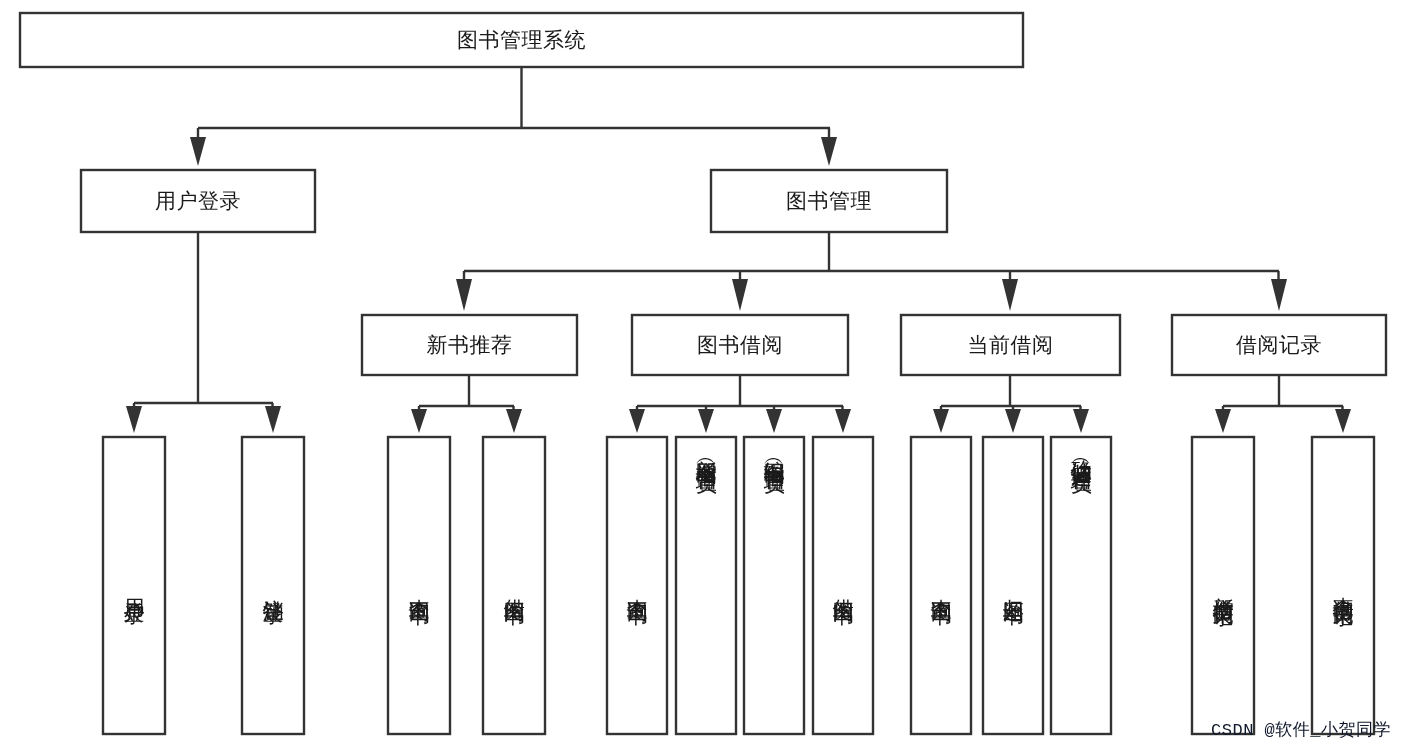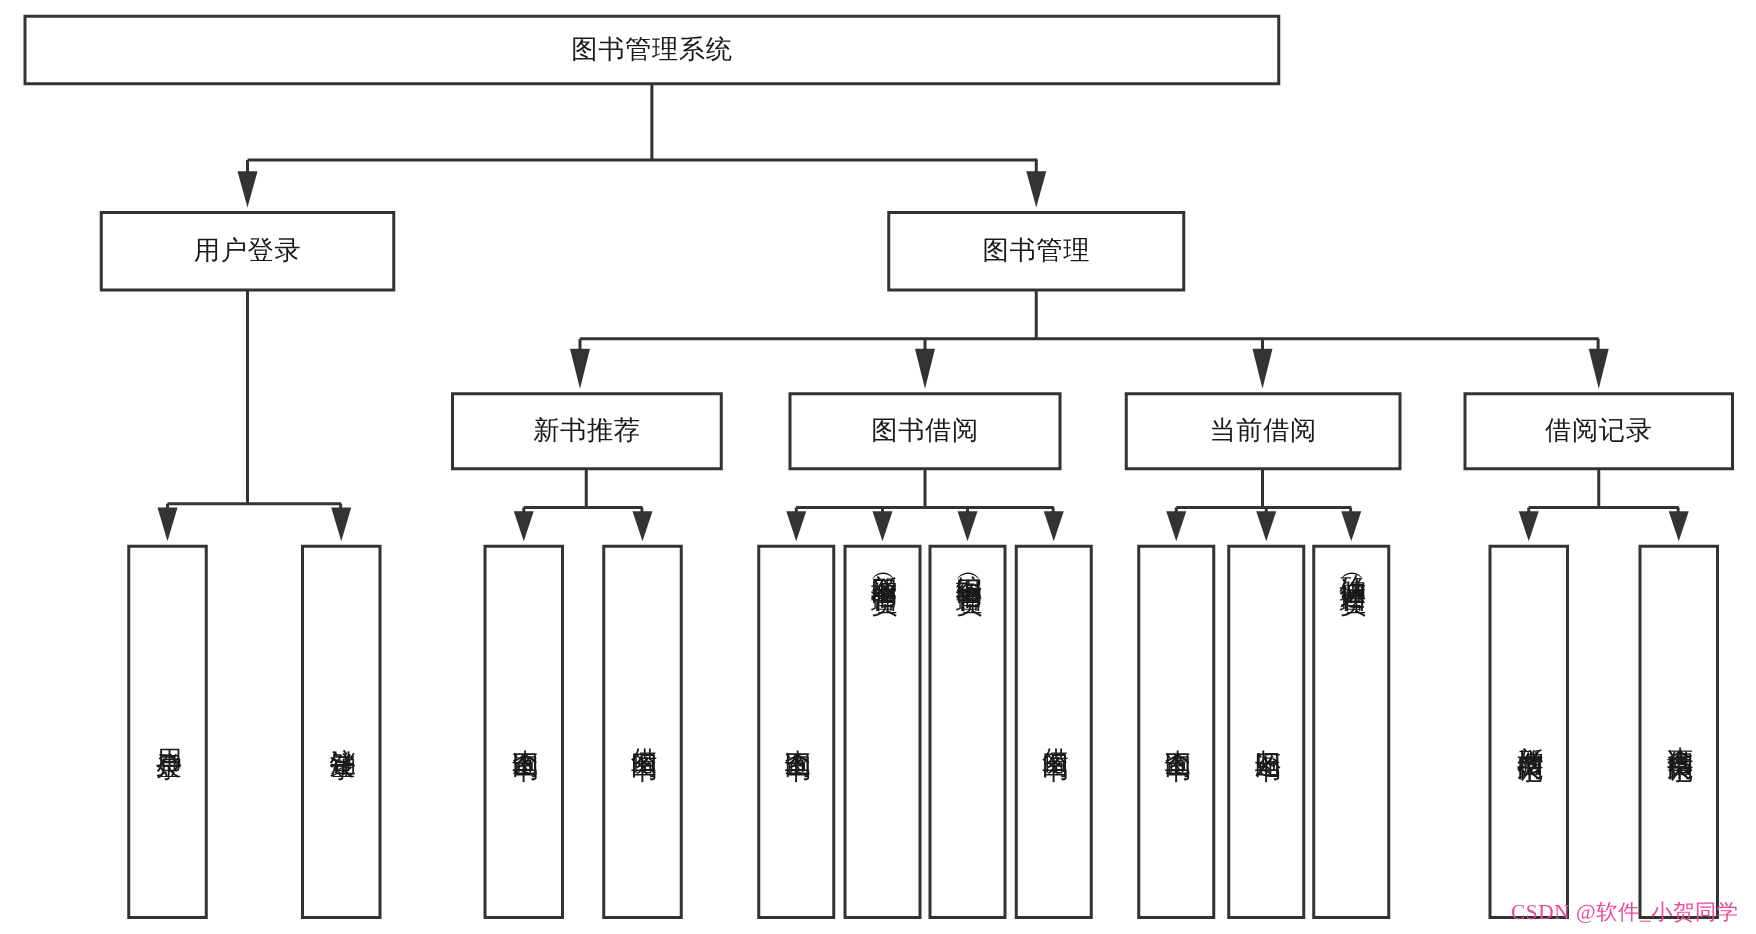--- a/index.html
+++ b/index.html
@@ -65,23 +65,23 @@
     letter-spacing: 2px;
     white-space: nowrap;
   }
   .leaf-label.centerv {
     align-self: center;
   }
   #watermark {
     position: absolute;
     right: 14px;
     bottom: 6px;
-    font-family: Liberation Serif, serif;
+    font-family: Liberation Mono, monospace;
     font-size: 17px;
-    color: #ec4899;
+    color: #0f172a;
     letter-spacing: 0.5px;
     white-space: nowrap;
     user-select: none;
   }
 </style>
 </head>
 <body>
 
 <div id="diagram-root">
 

